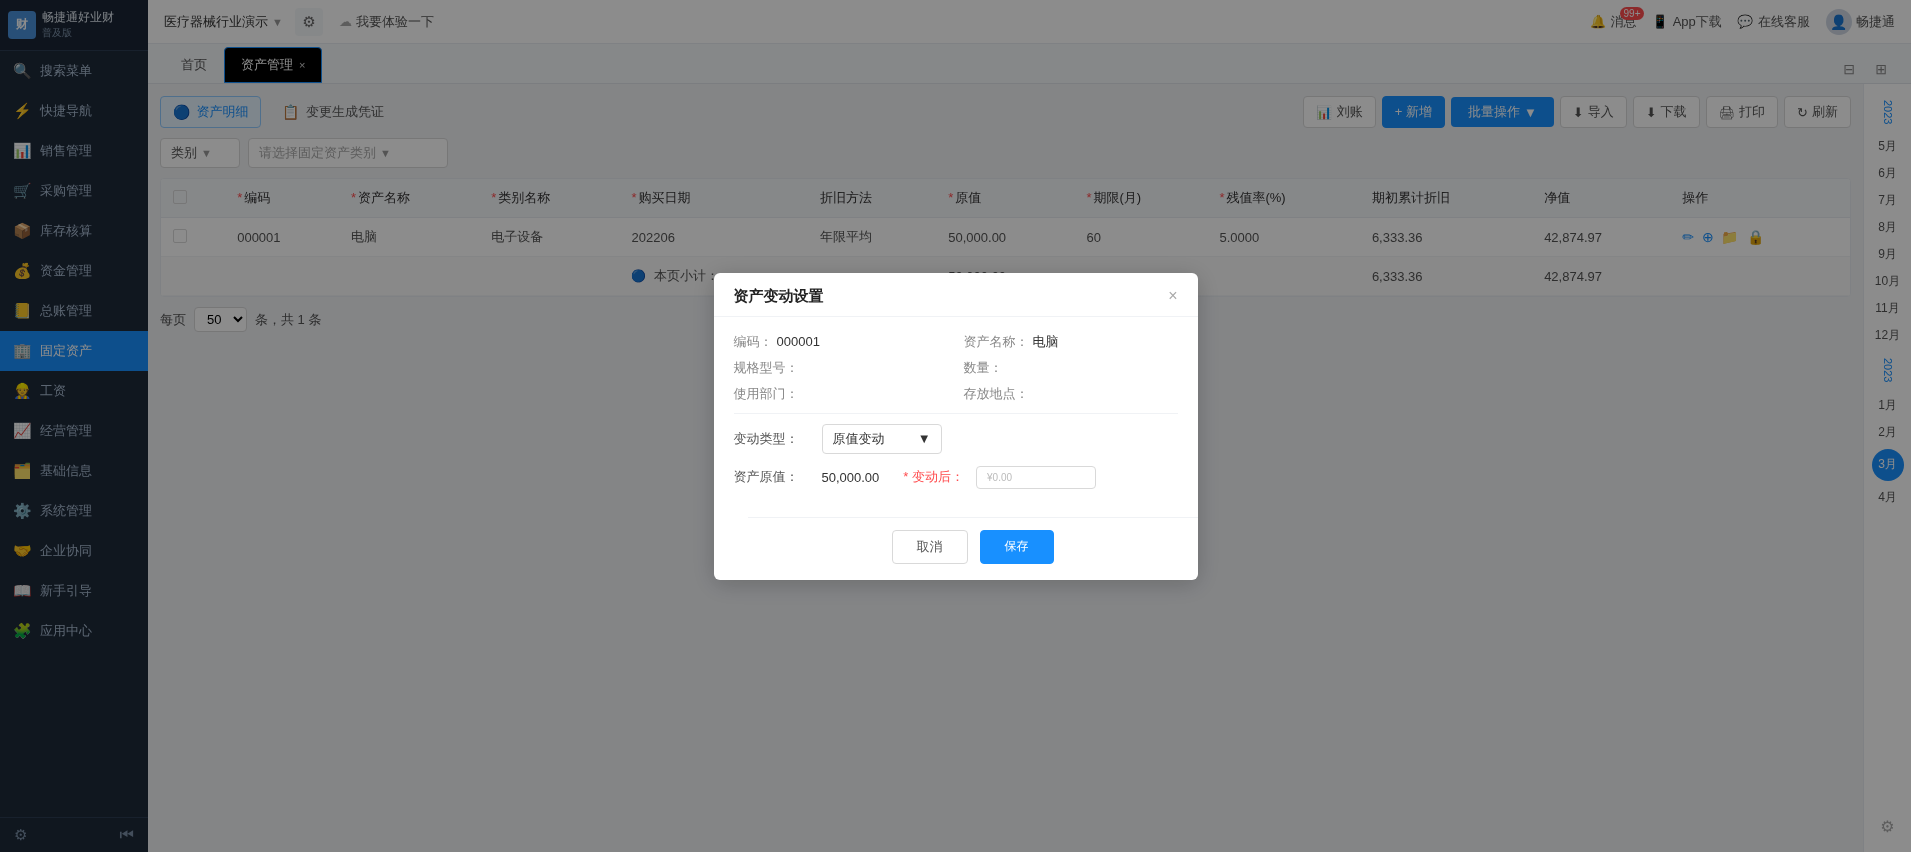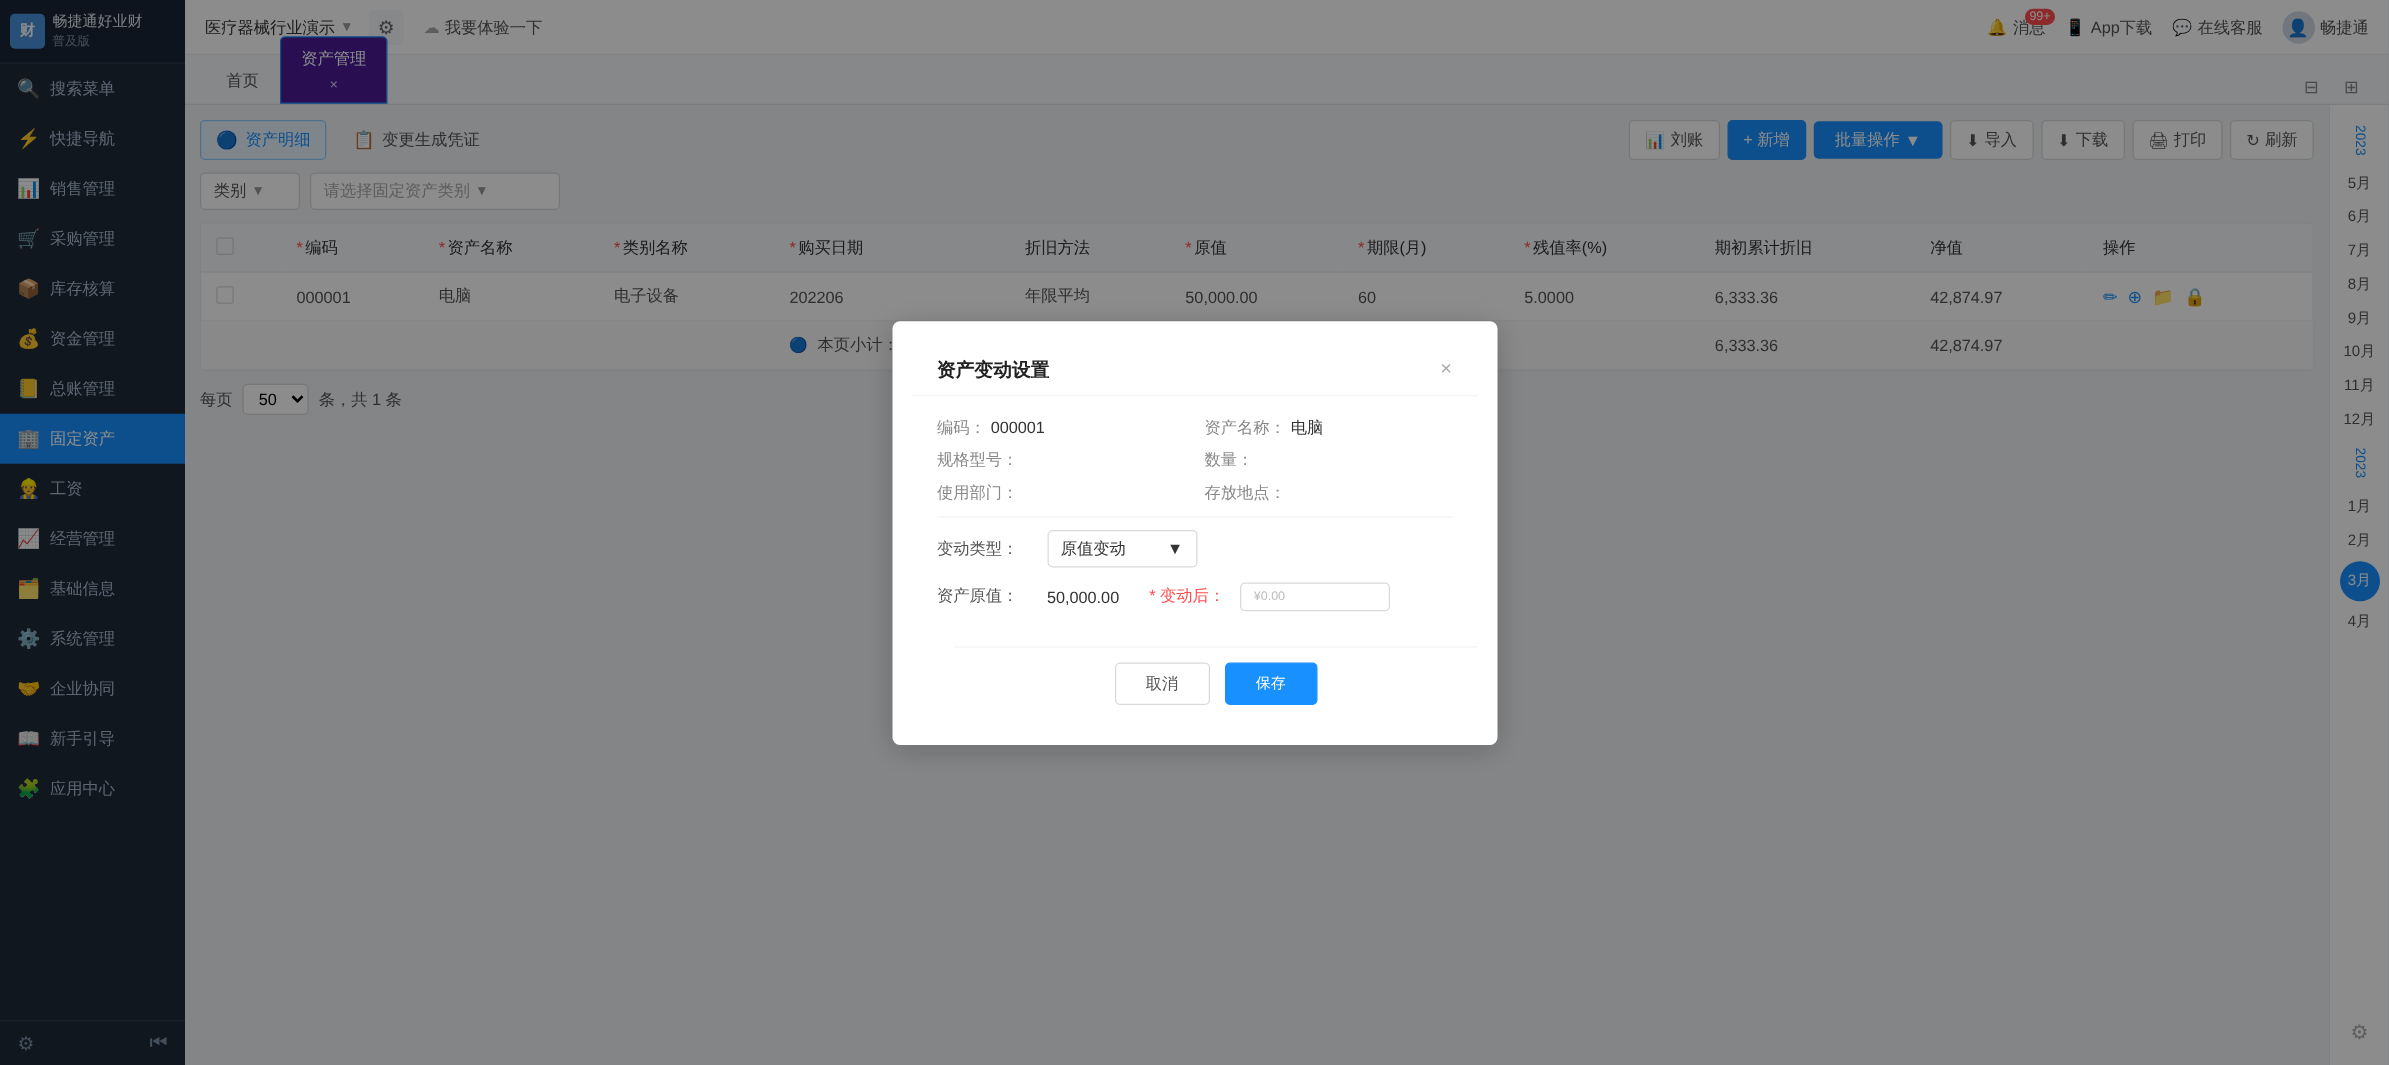--- a/index.html
+++ b/index.html
@@ -33,21 +33,21 @@
     .topbar-experience { display: flex; align-items: center; gap: 4px; color: #555; font-size: 13px; margin-left: 4px; }
     .topbar-experience-icon { color: #aaa; }
     .topbar-right { margin-left: auto; display: flex; align-items: center; gap: 16px; }
     .topbar-right-item { display: flex; align-items: center; gap: 4px; color: #555; font-size: 13px; cursor: pointer; position: relative; }
     .topbar-badge { background: #ff4d4f; color: white; font-size: 10px; padding: 1px 4px; border-radius: 8px; position: absolute; top: -6px; right: -8px; }
     .topbar-avatar { width: 26px; height: 26px; border-radius: 50%; background: #d0d8e4; display: flex; align-items: center; justify-content: center; color: #666; font-size: 14px; }
 
     
     .tabs-bar { height: 40px; background: #f5f7fa; border-bottom: 1px solid #e0e4ea; display: flex; align-items: flex-end; padding: 0 16px; gap: 0; flex-shrink: 0; }
     .tab { padding: 8px 16px; cursor: pointer; font-size: 13px; border-radius: 4px 4px 0 0; color: #555; border: 1px solid transparent; background: transparent; display: flex; align-items: center; gap: 6px; }
-    .tab.active { background: #4c1d95; color: #fff; border-color: #1890ff; flex-direction: column; }
+    .tab.active { background: #000000; color: #fff; border-color: #1890ff; }
     .tab-close { font-size: 11px; opacity: 0.8; cursor: pointer; }
     .tab-home { color: #555; }
     .tabs-window-controls { margin-left: auto; display: flex; gap: 4px; align-items: center; }
     .win-btn { width: 28px; height: 28px; display: flex; align-items: center; justify-content: center; cursor: pointer; color: #888; font-size: 14px; border-radius: 3px; }
 
     
     .content-area { flex: 1; display: flex; overflow: hidden; }
     .content-main { flex: 1; padding: 12px; overflow: auto; position: relative; }
 
     
@@ -89,21 +89,21 @@
     .settings-icon-bottom { margin-top: auto; color: #aaa; cursor: pointer; font-size: 16px; padding: 8px; }
 
     
     .pagination { display: flex; align-items: center; gap: 8px; padding: 10px 0; color: #555; font-size: 13px; }
     .page-select { padding: 3px 8px; border: 1px solid #d9d9d9; border-radius: 4px; background: #fff; cursor: pointer; }
 
     
     .overlay { position: fixed; top: 0; left: 0; right: 0; bottom: 0; background: rgba(0,0,0,0.45); z-index: 100; display: flex; align-items: center; justify-content: center; }
 
     
-    .modal { background: #fff; border-radius: 6px; width: 484px; padding: 16px; box-shadow: 0 4px 24px rgba(0,0,0,0.2); z-index: 101; }
+    .modal { background: #fff; border-radius: 6px; width: 484px; padding: 0; box-shadow: 0 4px 24px rgba(0,0,0,0.2); z-index: 101; }
     .modal-header { padding: 14px 20px 10px; border-bottom: 1px solid #f0f2f5; display: flex; align-items: center; justify-content: space-between; }
     .modal-title { font-size: 15px; font-weight: 600; color: #222; }
     .modal-close { cursor: pointer; color: #aaa; font-size: 16px; }
     .modal-body { padding: 16px 20px; }
     .modal-info-grid { display: grid; grid-template-columns: 1fr 1fr; gap: 8px 16px; }
     .modal-info-item { display: flex; align-items: center; gap: 4px; font-size: 13px; color: #555; }
     .modal-info-label { color: #888; white-space: nowrap; }
     .modal-info-value { color: #333; }
     .modal-divider { border: none; border-top: 1px solid #f0f2f5; margin: 10px 0; }
     .modal-field-row { display: flex; align-items: center; gap: 8px; margin-bottom: 12px; }

